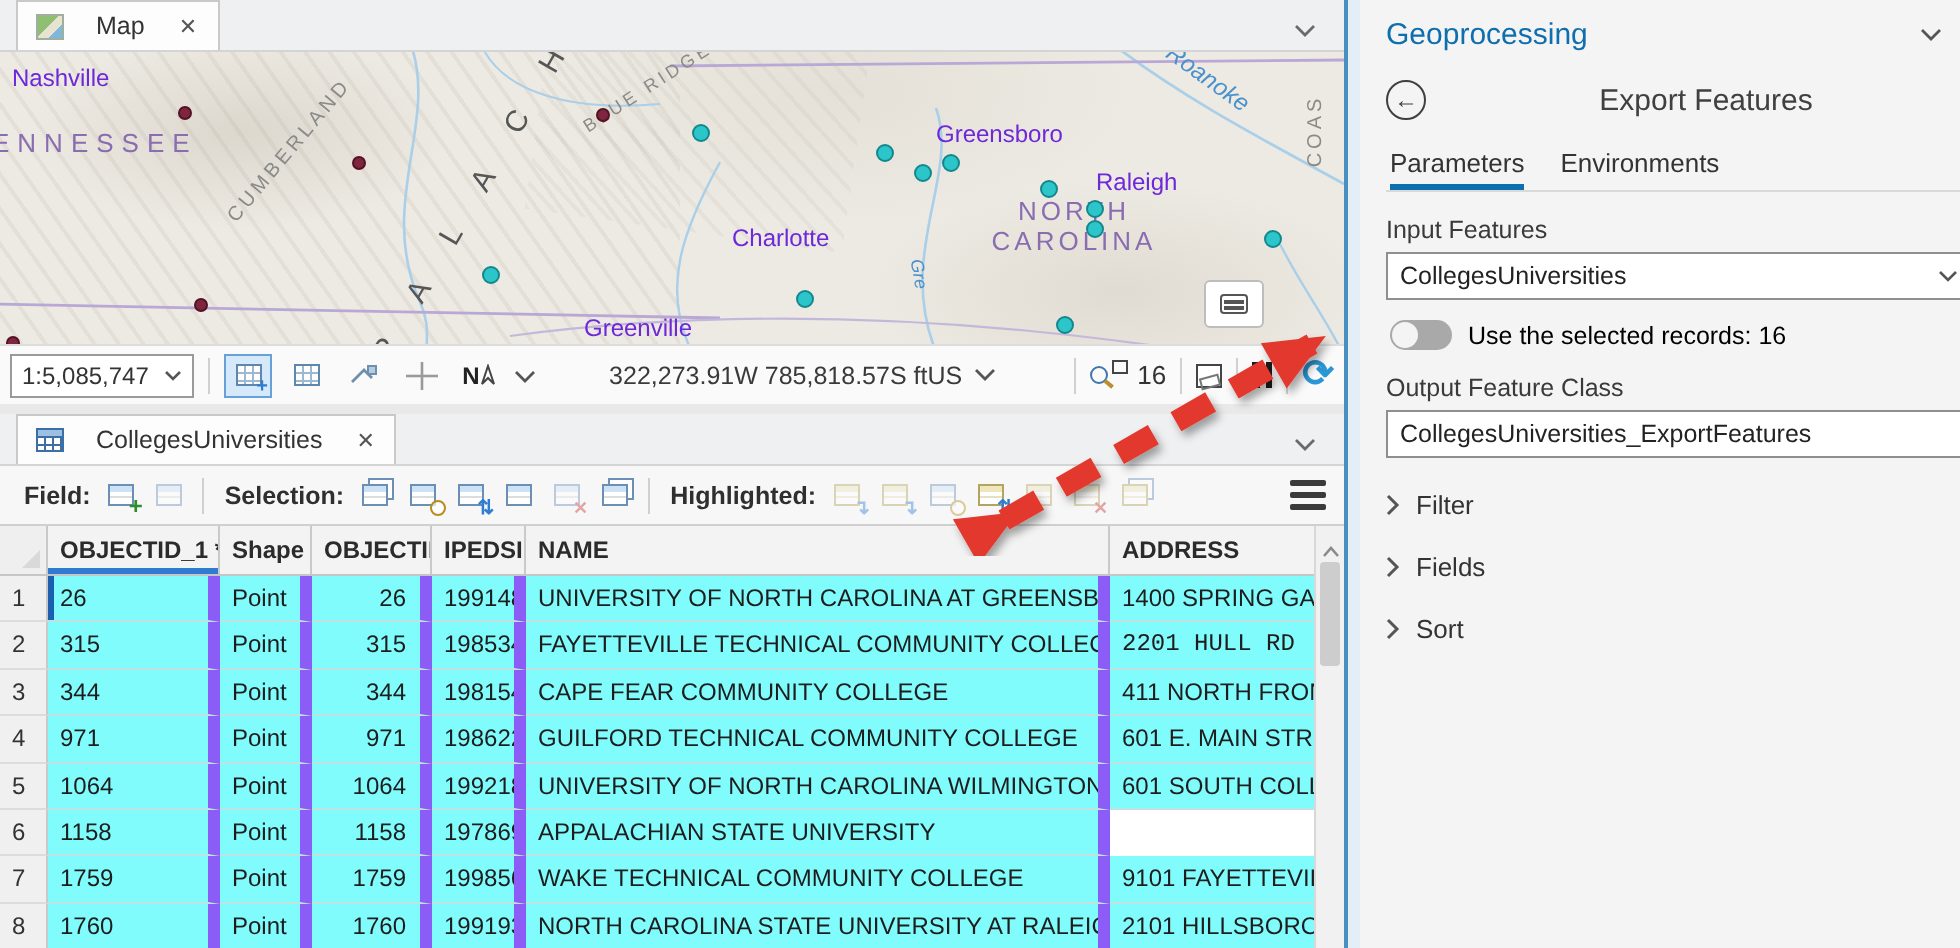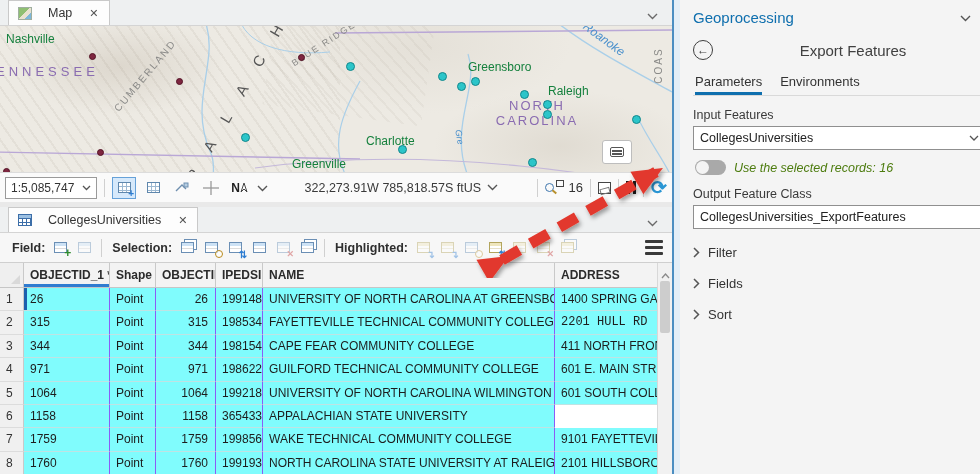--- a/index.html
+++ b/index.html
@@ -21,21 +21,21 @@
       background:repeating-linear-gradient(55deg, rgba(150,140,125,.22) 0 2px, transparent 2px 10px); }
   .ridges2 { position:absolute; left:270px; top:-30px; width:160px; height:120px; opacity:.35; transform:rotate(8deg);
       background:repeating-linear-gradient(40deg, rgba(150,140,125,.25) 0 2px, transparent 2px 9px); }
   .terrain { position:absolute; inset:0;
       background:
         radial-gradient(150px 70px at 120px 40px, rgba(190,180,165,.35), transparent 70%),
         radial-gradient(180px 80px at 560px 120px, rgba(205,198,185,.4), transparent 70%),
         radial-gradient(200px 90px at 420px 20px, rgba(220,215,205,.5), transparent 75%); }
   .map-svg { position:absolute; inset:0; }
   .mlabel { position:absolute; white-space:nowrap; color:#3c3c3c; font-size:12px; }
-  .mlabel.city { color:#15803d; }
+  .mlabel.city { color:#6d28d9; }
   .mlabel.state { color:#8a6cb1; letter-spacing:4px; font-size:13px; }
   .mlabel.nc { color:#8a6cb1; letter-spacing:2px; font-size:13px; width:118px; text-align:center; white-space:normal; line-height:15px; }
   .mlabel.terrain-lbl { color:#8a8a88; font-size:10px; letter-spacing:2px; }
   .mlabel.big-range { color:#565656; font-size:15px; letter-spacing:10px; }
   .mlabel.river { color:#4a90cc; font-style:italic; }
   .dot { position:absolute; border-radius:50%; }
   .dot.teal { width:9px; height:9px; background:#2cc5c9; border:1px solid #13888c; }
   .dot.maroon { width:7px; height:7px; background:#7e2640; border:1px solid #541325; }
   .flyout-btn { position:absolute; right:40px; bottom:8px; width:30px; height:24px; background:#fff;
       border:1px solid #bdbdbd; border-radius:3px; display:flex; align-items:center; justify-content:center; }
@@ -88,21 +88,21 @@
   .hamburger { margin-left:auto; width:20px; display:flex; flex-direction:column; gap:3px; padding-right:2px; }
   .hamburger i { height:3px; background:#3a3a3a; border-radius:1px; }
 
   .grid { flex:1; position:relative; overflow:hidden; font-size:12px; color:#1d1d1d; }
   .hrow { display:flex; height:25px; background:#f3f3f3; border-bottom:1px solid #c6c6c6; font-weight:bold; color:#2b2b2b; }
   .hcell { padding:5px 21px 0 6px; border-right:1px solid #c9c9c9; overflow:hidden; white-space:nowrap; }
   .hcell.sorted { box-shadow:inset 0 -3px 0 #2f7cd0; }
   .corner { width:24px; background:#efefef; border-right:1px solid #c9c9c9; position:relative; }
   .corner::after { content:""; position:absolute; right:3px; bottom:3px; border-left:9px solid transparent; border-bottom:9px solid #d9d9d9; }
   .drow { display:flex; height:23.4px; }
-  .dcell { border-right:1px solid #8b5cf6; border-bottom:1px solid #bfe3e3; background:#80fcfd; padding:4px 5px 0 6px; overflow:hidden; white-space:nowrap; }
+  .dcell { border-right:6px solid #8b5cf6; border-bottom:1px solid #bfe3e3; background:#80fcfd; padding:4px 5px 0 6px; overflow:hidden; white-space:nowrap; }
   .dcell.rownum { background:#f0f0f0; border-right:1px solid #c9c9c9; border-bottom:1px solid #dcdcdc; color:#333; }
   .dcell.num { text-align:right; padding-right:7px; }
   .dcell.accent { box-shadow:inset 3px 0 0 #1b5fae; }
   .w-num { width:24px; flex:0 0 auto; }
   .w-c1 { width:86px; flex:0 0 auto; }
   .w-c2 { width:46px; flex:0 0 auto; }
   .w-c3 { width:60px; flex:0 0 auto; }
   .w-c4 { width:47px; flex:0 0 auto; }
   .w-c5 { width:292px; flex:0 0 auto; }
   .w-c6 { flex:1; }
@@ -131,21 +131,21 @@
   .fld-label { font-size:12.5px; color:#3a3a3a; margin-top:12px; margin-bottom:4px; }
   .fld-row { display:flex; align-items:center; gap:7px; }
   .combo { flex:1; height:24px; background:#fff; border:1px solid #8f8f8f; display:flex; align-items:center; padding:0 6px; font-size:12.5px; color:#222; }
   .combo .val { flex:1; overflow:hidden; white-space:nowrap; }
   .folder { width:20px; height:15px; position:relative; flex:0 0 auto; }
   .folder::before { content:""; position:absolute; left:0; top:2px; width:20px; height:13px; background:#cdbb59; border:1px solid #8a7a28; border-radius:1px; }
   .folder::after { content:""; position:absolute; left:0; top:0; width:9px; height:4px; background:#cdbb59; border:1px solid #8a7a28; border-bottom:none; border-radius:1px 1px 0 0; }
   .toggle-row { display:flex; align-items:center; gap:8px; margin-top:10px; padding-left:2px; }
   .switch { width:31px; height:15px; border-radius:8px; background:#a9a9a9; position:relative; flex:0 0 auto; }
   .switch::after { content:""; position:absolute; left:1px; top:1px; width:13px; height:13px; border-radius:50%; background:#f4f4f4; }
-  .toggle-label { font-size:12.5px; color:#4d7c0f;font-style:italic; }
+  .toggle-label { font-size:12.5px; color:#000000; }
   .section { display:flex; align-items:center; gap:8px; margin-top:16px; font-size:13px; color:#333; }
 
   
   .chev { display:inline-block; }
 
   
   .arrow-layer { position:absolute; inset:0; pointer-events:none; z-index:60; }
 </style>
 </head>
 <body>
@@ -185,21 +185,21 @@
       <div class="mlabel city" style="left:6px;top:6px;">Nashville</div>
       <div class="mlabel state" style="left:-4px;top:38px;">ENNESSEE</div>
       <div class="mlabel terrain-lbl" style="left:100px;top:44px;transform:rotate(-50deg);">CUMBERLAND</div>
       <div class="mlabel big-range" style="left:78px;top:66px;transform:rotate(-60deg);">A P P A L A C H I A</div>
       <div class="mlabel terrain-lbl" style="left:284px;top:4px;transform:rotate(-33deg);font-size:9px;">BLUE RIDGE MOU</div>
       <div class="mlabel river" style="left:580px;top:6px;transform:rotate(36deg);">Roanoke</div>
       <div class="mlabel terrain-lbl" style="left:640px;top:34px;transform:rotate(-90deg);font-size:10px;">COAS</div>
       <div class="mlabel city" style="left:468px;top:34px;">Greensboro</div>
       <div class="mlabel city" style="left:548px;top:58px;">Raleigh</div>
       <div class="mlabel nc" style="left:478px;top:72px;">NORTH CAROLINA</div>
-      <div class="mlabel city" style="left:366px;top:108px;">Charlotte</div>
+      <div class="mlabel city" style="left:366px;top:86px;">Charlotte</div>
       <div class="mlabel city" style="left:292px;top:131px;">Greenville</div>
       <div class="mlabel river" style="left:452px;top:106px;font-size:9px;transform:rotate(80deg);">Gre</div>
 
       <div id="markers">
           <span class="dot teal" style="left: 346px; top: 36px;"></span>
           <span class="dot teal" style="left: 438px; top: 46px;"></span>
           <span class="dot teal" style="left: 457px; top: 56px;"></span>
           <span class="dot teal" style="left: 471px; top: 51px;"></span>
           <span class="dot teal" style="left: 520px; top: 64px;"></span>
           <span class="dot teal" style="left: 543px; top: 74px;"></span>
@@ -409,21 +409,21 @@
             <div class="dcell w-c3 num">1064</div>
             <div class="dcell w-c4">199218</div>
             <div class="dcell w-c5">UNIVERSITY OF NORTH CAROLINA WILMINGTON</div>
             <div class="dcell w-c6" style="border-right: none;">601 SOUTH COLLEGE</div>
           </div>
           <div class="drow">
             <div class="dcell w-num rownum">6</div>
             <div class="dcell w-c1">1158</div>
             <div class="dcell w-c2">Point</div>
             <div class="dcell w-c3 num">1158</div>
-            <div class="dcell w-c4">365433</div>
+            <div class="dcell w-c4">197869</div>
             <div class="dcell w-c5">APPALACHIAN STATE UNIVERSITY</div>
           </div>
           <div class="drow">
             <div class="dcell w-num rownum">7</div>
             <div class="dcell w-c1">1759</div>
             <div class="dcell w-c2">Point</div>
             <div class="dcell w-c3 num">1759</div>
             <div class="dcell w-c4">199856</div>
             <div class="dcell w-c5">WAKE TECHNICAL COMMUNITY COLLEGE</div>
             <div class="dcell w-c6" style="border-right: none;">9101 FAYETTEVILLE RO</div>

